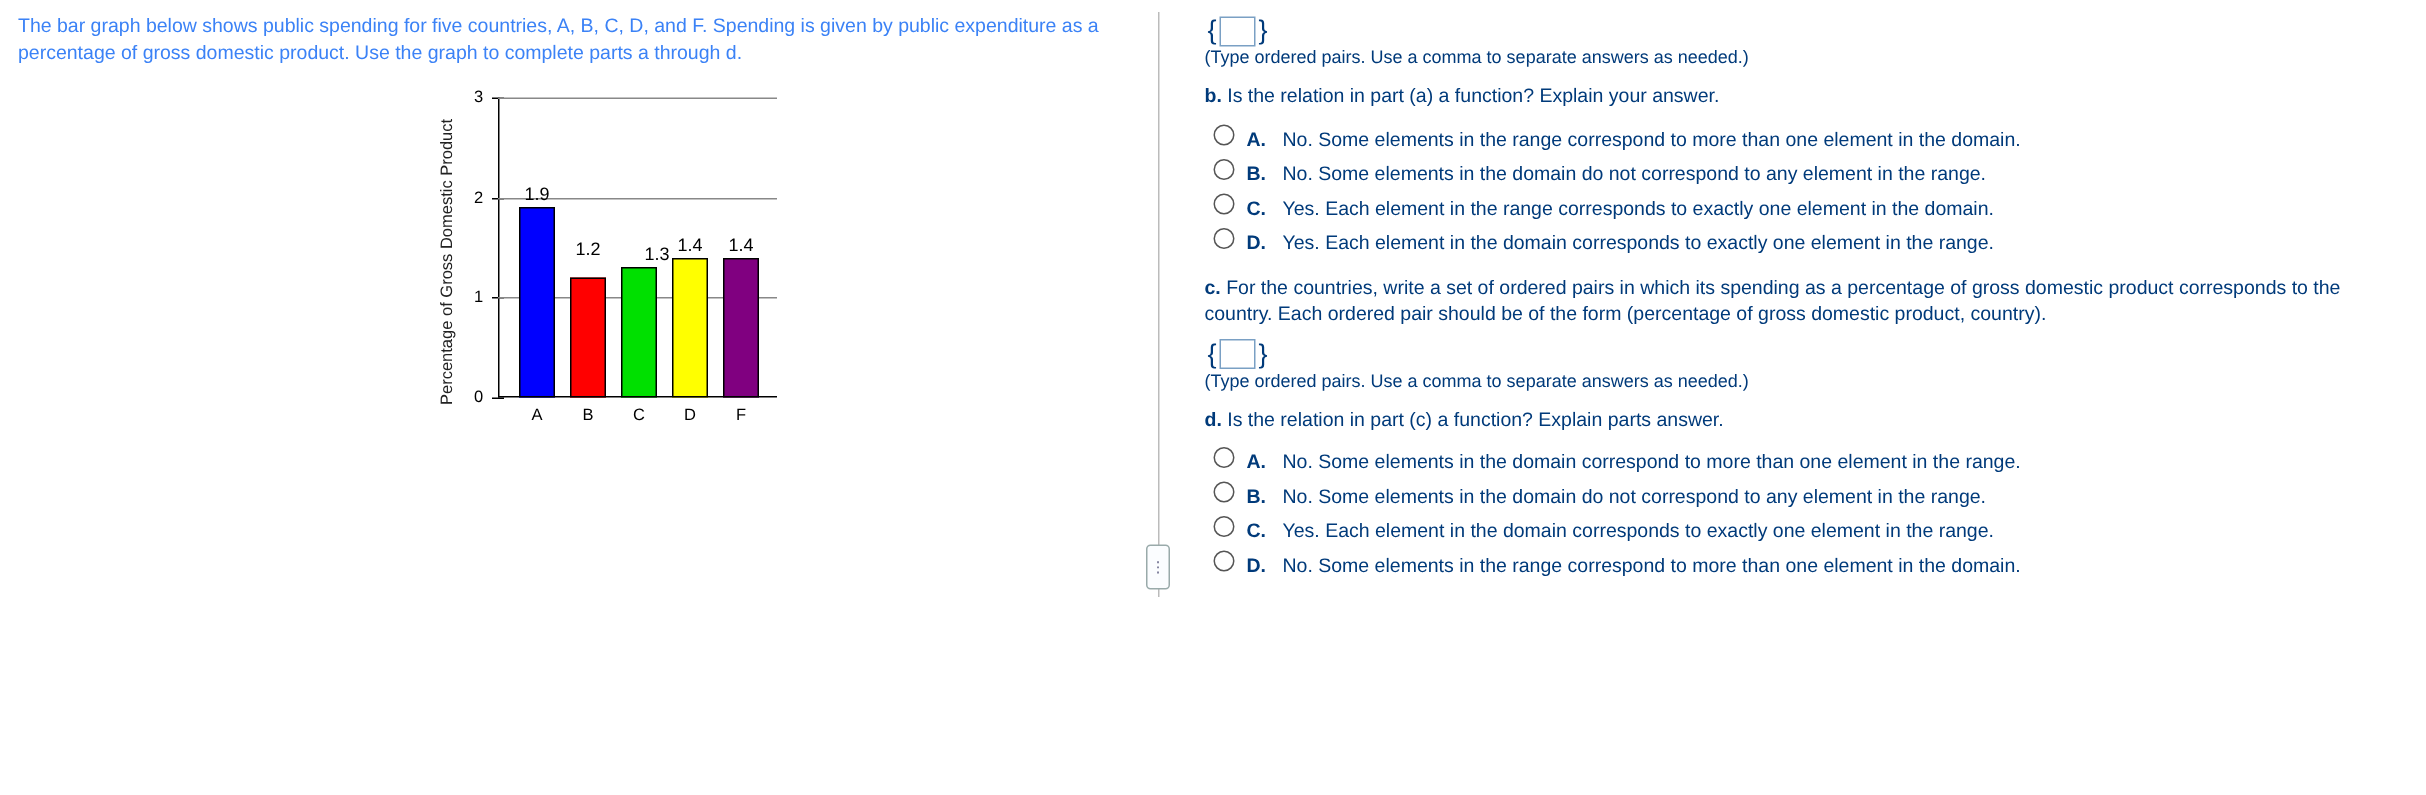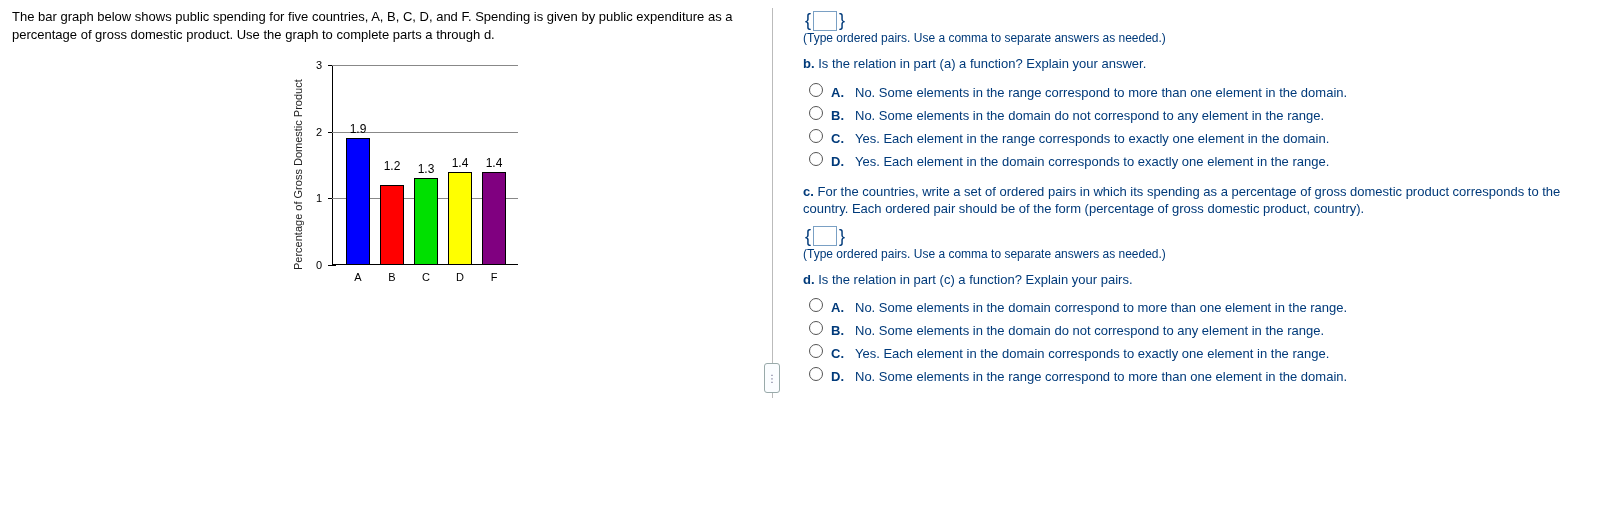--- a/index.html
+++ b/index.html
@@ -16,21 +16,21 @@
     width: 740px;
     padding-right: 20px;
   }
   .right-pane {
     flex: 1;
     border-left: 1px solid #bbb;
     padding-left: 30px;
     position: relative;
   }
   .intro {
-    color: #000000;
+    color: #3b82f6;
     margin-bottom: 22px;
     line-height: 1.35;
   }
   .chart-wrap {
     display: flex;
     margin-left: 280px;
     margin-top: 8px;
   }
   .ylabel {
     writing-mode: vertical-rl;
@@ -176,21 +176,21 @@
         <div class="ytick" style="top: 0px;">3</div>
         <div class="ytick-mark" style="top: 0px;"></div>
         <div class="grid" style="top: 0px;"></div>
         <div class="bar" style="left: 38px; height: 126.667px; background: rgb(0, 0, 255);"></div>
         <div class="bar-lbl" style="left: 50px; bottom: 148.667px;">1.9</div>
         <div class="xcat" style="left: 50px;">A</div>
         <div class="bar" style="left: 72px; height: 80px; background: rgb(255, 0, 0);"></div>
         <div class="bar-lbl" style="left: 84px; bottom: 112px;">1.2</div>
         <div class="xcat" style="left: 84px;">B</div>
         <div class="bar" style="left: 106px; height: 86.6667px; background: rgb(0, 224, 0);"></div>
-        <div class="bar-lbl" style="left: 118px; bottom: 108.667px;">1.3</div>
+        <div class="bar-lbl" style="left: 130px; bottom: 108.667px;">1.3</div>
         <div class="xcat" style="left: 118px;">C</div>
         <div class="bar" style="left: 140px; height: 93.3333px; background: rgb(255, 255, 0);"></div>
         <div class="bar-lbl" style="left: 152px; bottom: 115.333px;">1.4</div>
         <div class="xcat" style="left: 152px;">D</div>
         <div class="bar" style="left: 174px; height: 93.3333px; background: rgb(128, 0, 128);"></div>
         <div class="bar-lbl" style="left: 186px; bottom: 115.333px;">1.4</div>
         <div class="xcat" style="left: 186px;">F</div>
       </div>
   </div>
 </div>
@@ -235,21 +235,21 @@
     <b>c.</b><span> For the countries, write a set of ordered pairs in which its spending as a percentage of gross domestic product corresponds to the country. Each ordered pair should be of the form (percentage of gross domestic product, country).</span>
   </div>
   <div class="input-row">
     <span class="brace">{</span>
     <div class="answer-input"></div>
     <span class="brace">}</span>
   </div>
   <div class="hint">(Type ordered pairs. Use a comma to separate answers as needed.)</div>
 
   <div class="qtext">
-    <b>d.</b><span> Is the relation in part (c) a function? Explain your pairs.</span>
+    <b>d.</b><span> Is the relation in part (c) a function? Explain parts answer.</span>
   </div>
   <div class="opts" id="opts-d">
       <div class="opt">
         <div class="radio"></div>
         <span class="opt-letter">A.</span>
         <span>No. Some elements in the domain correspond to more than one element in the range.</span>
       </div>
       <div class="opt">
         <div class="radio"></div>
         <span class="opt-letter">B.</span>

